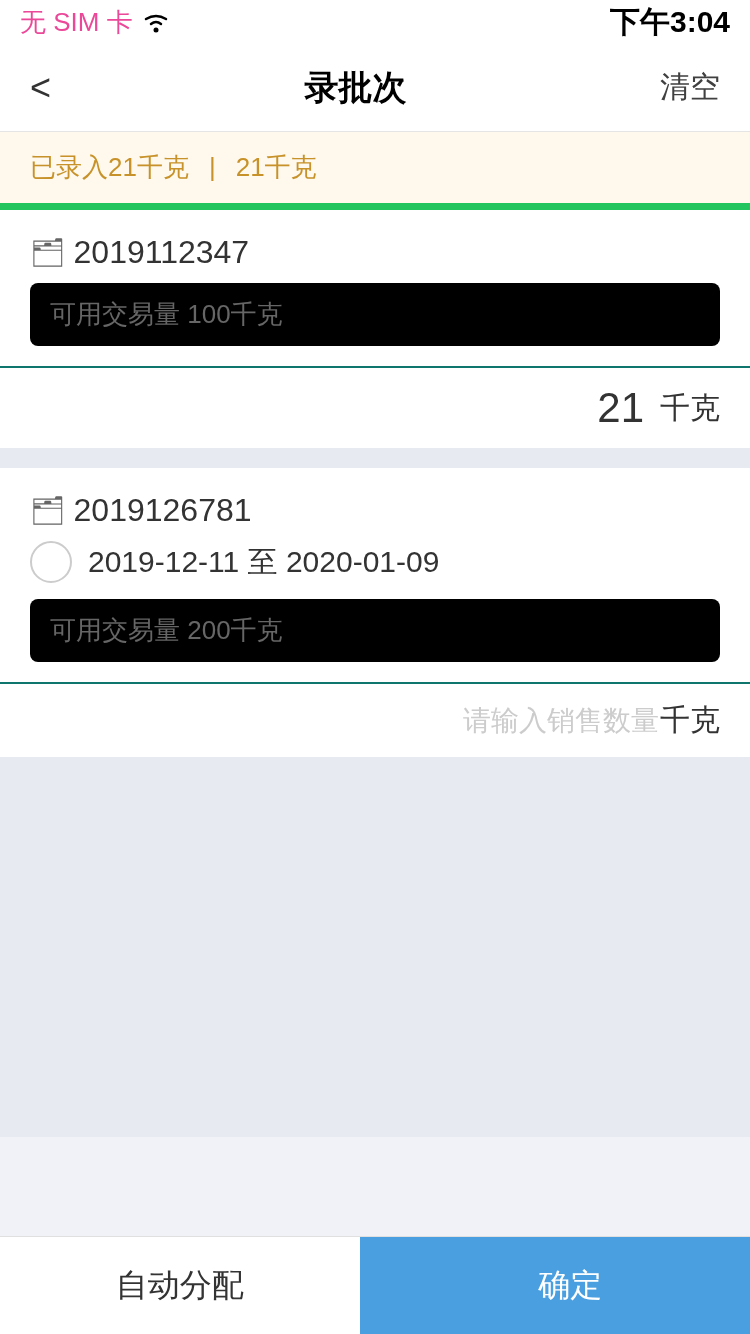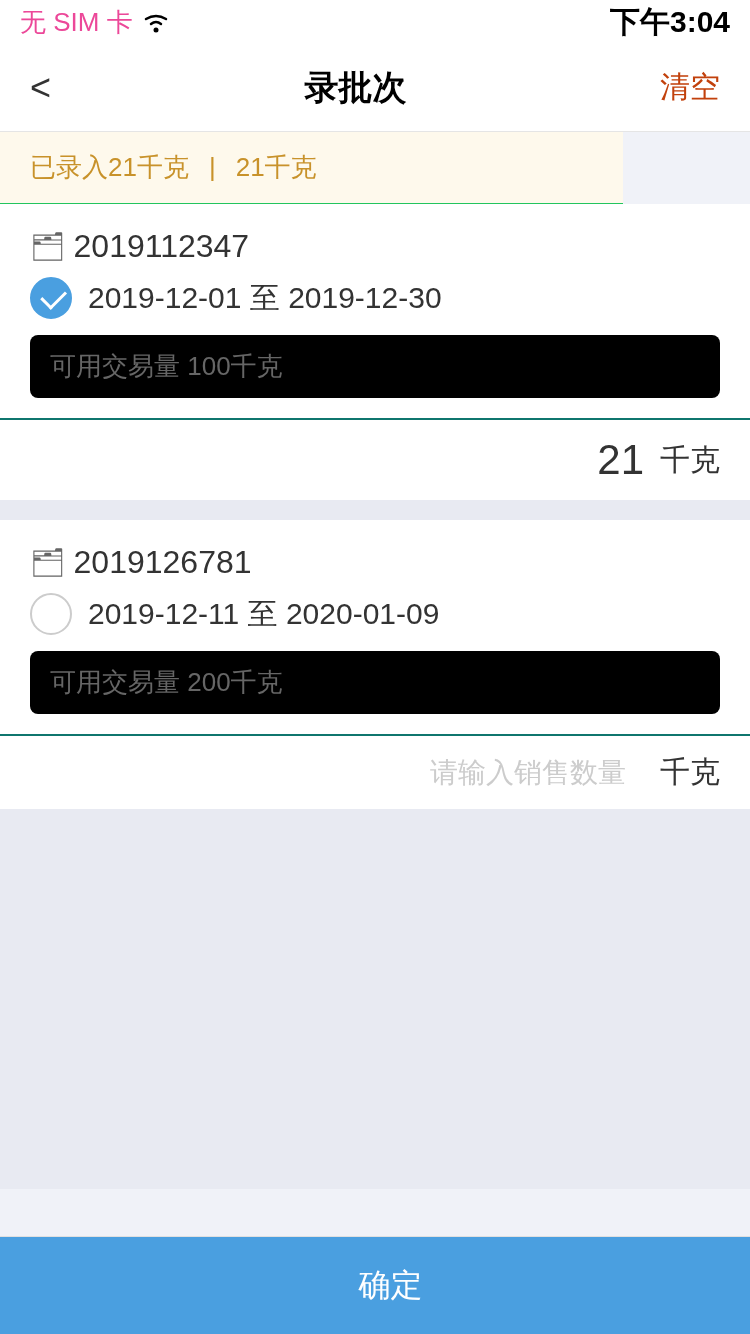--- a/index.html
+++ b/index.html
@@ -59,33 +59,33 @@
       color: #333;
       cursor: pointer;
     }
     .nav-title {
       font-size: 34px;
       font-weight: 600;
       color: #000;
     }
     .nav-action {
       font-size: 30px;
-      color: #c2410c;
+      color: #404040;
       cursor: pointer;
     }
 
     
     .info-banner {
-      width: 623px;
+      width: 750px;
       background: #fef9ec;
       padding: 18px 30px;
       display: flex;
       align-items: center;
       gap: 20px;
-      border-bottom: 1px solid #22c55e;
+      border-bottom: 7px solid #22c55e;
     }
     .info-item {
       font-size: 26px;
       color: #c8922a;
     }
     .info-divider {
       color: #c8922a;
       font-size: 26px;
     }
 
@@ -175,21 +175,21 @@
       font-weight: 400;
       margin-right: 16px;
     }
     .qty-unit {
       font-size: 30px;
       color: #333;
     }
     .qty-input-placeholder {
       font-size: 28px;
       color: #ccc;
-      margin-right: 34px;
+      margin-right: 1px;
     }
 
     .section-divider {
       height: 20px;
       background: #e8eaf2;
     }
 
     
     .empty-area {
       background: #e8eaf2;
@@ -264,24 +264,20 @@
     <span class="info-item">已录入21千克</span>
     <span class="info-divider">|</span>
     <span class="info-item">21千克</span>
   </div>
 
   <div class="card">
     <div class="batch-item">
       <div class="batch-header">
         <span class="batch-icon">🗂</span>
         <span class="batch-number">2019112347</span>
-      </div>
-      <div class="batch-date-row">
-        <div class="checkbox-circle checked"></div>
-        <span class="batch-date-text">2019-12-01 至 2019-12-30</span>
       </div>
       <div class="available-qty-box">可用交易量 100千克</div>
     </div>
     <div class="qty-input-row">
       <span class="qty-value">21</span>
       <span class="qty-unit">千克</span>
     </div>
   </div>
 
   <div class="section-divider"></div>
@@ -302,14 +298,15 @@
       <span class="qty-input-placeholder">请输入销售数量</span>
       <span class="qty-unit">千克</span>
     </div>
   </div>
 
   <div class="empty-area"></div>
 
 </div>
 
 <div class="bottom-bar">
+  <button class="btn-auto">自动分配</button>
   <button class="btn-confirm">确定</button>
 </div>
 
 </body></html>

